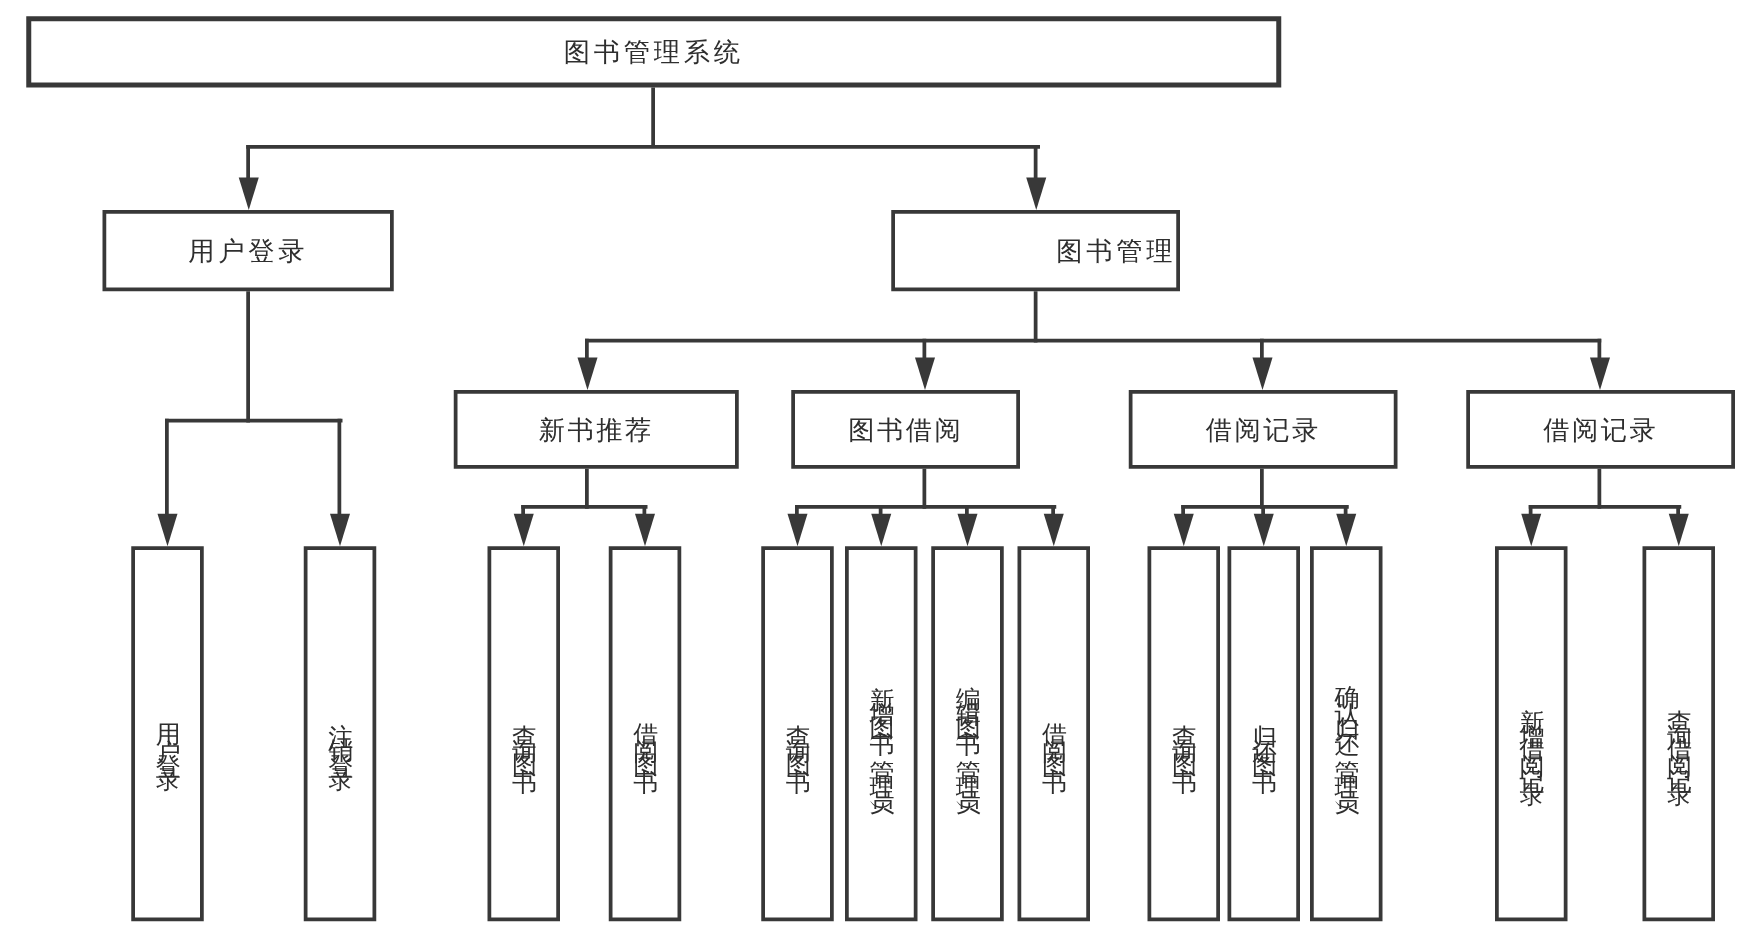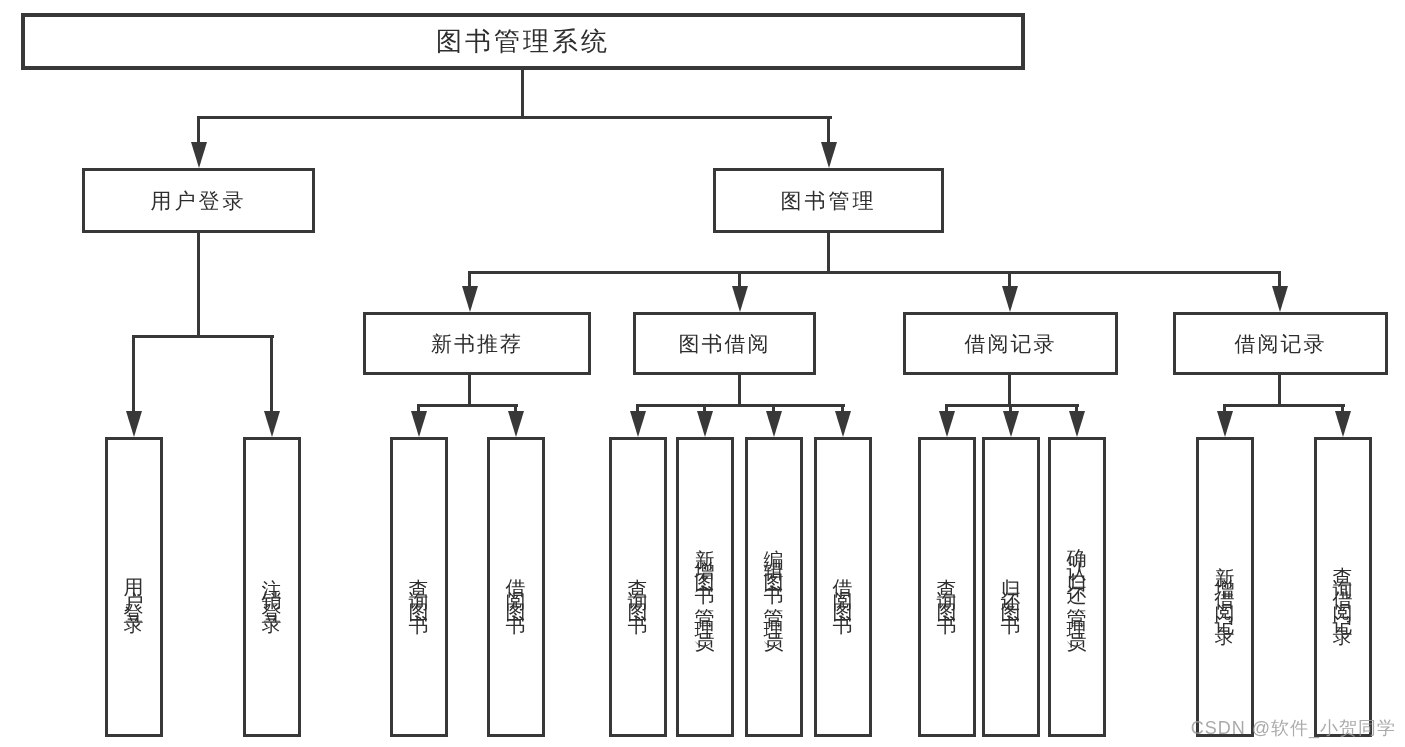--- a/index.html
+++ b/index.html
@@ -11,21 +11,21 @@
     overflow:hidden;
   }
   .node{
     position:absolute;
     box-sizing:border-box;
     border:3px solid #383838;
     background:#ffffff;
     display:flex;align-items:center;justify-content:center;
     color:#2e2e2e;
   }
-  .root{border-width:4px;font-size:26px;letter-spacing:3px;}
+  .root{border-width:4px;font-size:21px;letter-spacing:3px;}
   .lvl2{font-size:21px;letter-spacing:3px;}
   .mid{font-size:21px;letter-spacing:2px;}
   .leaf{width:58px;top:437px;height:300px;}
   .leaf span{
     writing-mode:vertical-rl;
     text-orientation:mixed;
     font-size:20px;
     letter-spacing:12px;
     line-height:1;
     color:#2e2e2e;
@@ -54,21 +54,21 @@
 <div id="canvas">
 
   <div class="node root" style="left:21px;top:13px;width:1004px;height:57px;">
     <span>图书管理系统</span>
   </div>
 
   <div class="node lvl2" style="left:82px;top:168px;width:233px;height:65px;">
     <span>用户登录</span>
   </div>
 
-  <div class="node lvl2" style="left:713px;top:168px;width:231px;height:65px;">
+  <div class="node lvl2" style="left:713px;top:168px;width:231px;height:65px;justify-content:flex-end;">
     <span>图书管理</span>
   </div>
 
   <div class="node mid" style="left:363px;top:312px;width:228px;height:63px;text-align:right;">
     <span>新书推荐</span>
   </div>
   <div class="node mid" style="left:633px;top:312px;width:183px;height:63px;">
     <span>图书借阅</span>
   </div>
   <div class="node mid" style="left:903px;top:312px;width:215px;height:63px;">
@@ -174,15 +174,14 @@
   <div class="arrow" style="left:1003px;top:411px;"></div>
   <div class="arrow" style="left:1069px;top:411px;"></div>
 
   <div class="vline" style="left:1278px;top:375px;height:32px;"></div>
   <div class="hline" style="left:1223px;top:404px;width:122px;"></div>
   <div class="vline" style="left:1223px;top:404px;height:11px;"></div>
   <div class="vline" style="left:1341px;top:404px;height:11px;"></div>
   <div class="arrow" style="left:1217px;top:411px;"></div>
   <div class="arrow" style="left:1335px;top:411px;"></div>
 
-  <div class="watermark">CSDN @软件_小贺同学</div>
 
 </div>
 
 </body></html>

